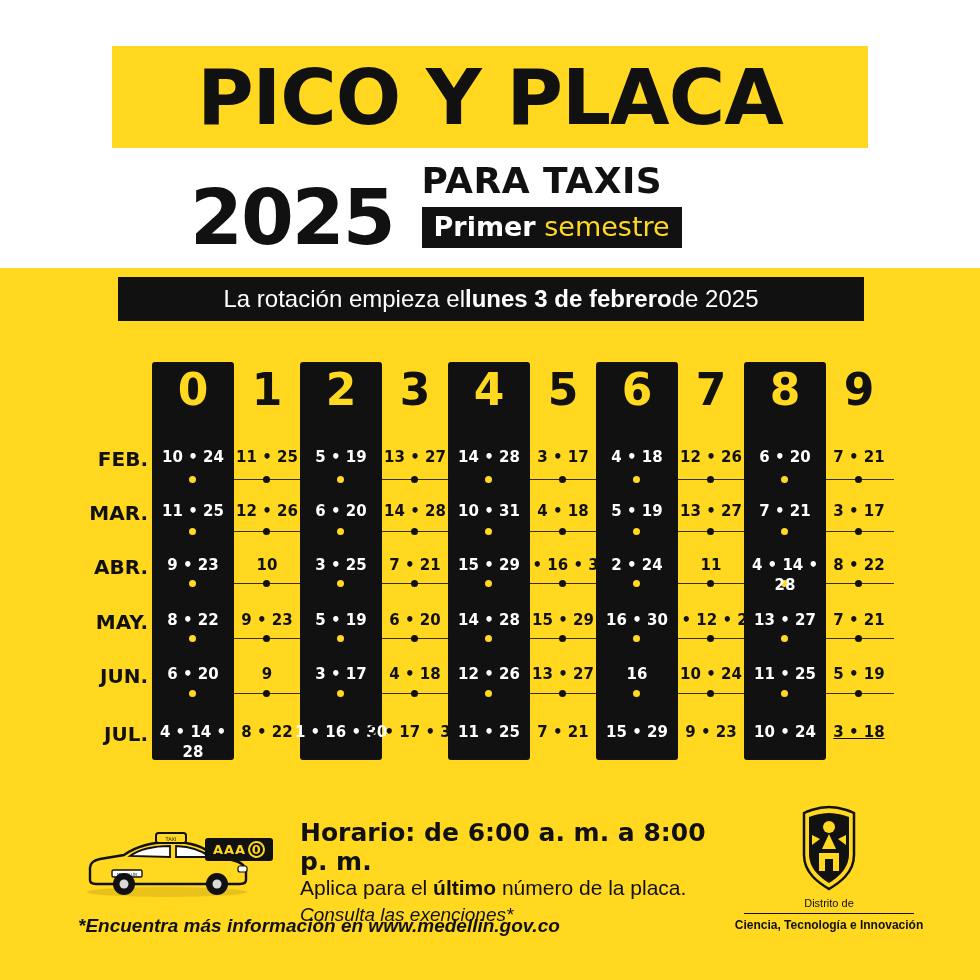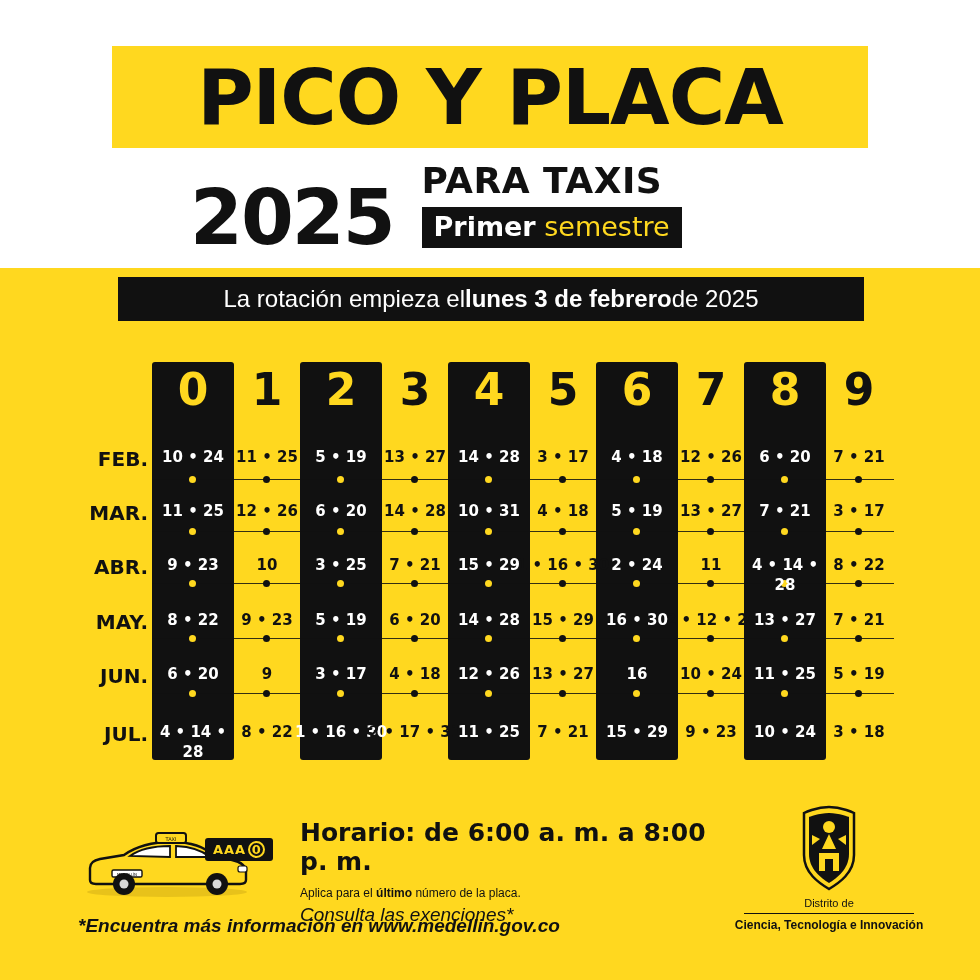--- a/index.html
+++ b/index.html
@@ -101,21 +101,21 @@
   .sepdot.dark { background: #111111; }
 
   
   .footer-note {
     position: absolute; left: 300px; top: 818px; width: 430px;
   }
   .horario {
     font-size: 25px; font-weight: bold; color: #111111;
     font-family: "DejaVu Sans", sans-serif;
   }
-  .aplica { font-size: 12px; color: #111111; margin-top: 10px; }
+  .aplica { font-size: 21px; color: #111111; }
   .aplica b { font-weight: bold; }
   .consulta { font-size: 19px; color: #111111; font-style: italic; margin-top: 4px; }
   .more-info {
     position: absolute; left: 78px; top: 915px;
     font-size: 19px; font-style: italic; font-weight: bold; color: #111111;
   }
   
   .taxi { position: absolute; left: 72px; top: 830px; width: 190px; height: 70px; }
   .plate-chip {
     position: absolute; left: 205px; top: 838px;
@@ -306,21 +306,21 @@
 
   <div class="cell on-black" style="left:148px;top:722px;width:90px;">4 • 14 • 28</div>
   <div class="cell on-yellow" style="left:226px;top:722px;">8 • 22</div>
   <div class="cell on-black" style="left:292px;top:722px;width:98px;">1 • 16 • 30</div>
   <div class="cell on-yellow" style="left:366px;top:722px;width:98px;">2 • 17 • 31</div>
   <div class="cell on-black" style="left:448px;top:722px;">11 • 25</div>
   <div class="cell on-yellow" style="left:522px;top:722px;">7 • 21</div>
   <div class="cell on-black" style="left:596px;top:722px;">15 • 29</div>
   <div class="cell on-yellow" style="left:670px;top:722px;">9 • 23</div>
   <div class="cell on-black" style="left:744px;top:722px;">10 • 24</div>
-  <div class="cell on-yellow" style="left:818px;top:722px;">3 • 18</div>
+  <div class="cell on-yellow" style="left:818px;top:722px;text-decoration:underline;">3 • 18</div>
 
   <svg class="taxi" viewBox="0 0 190 70">
     <ellipse cx="95" cy="62" rx="80" ry="5" fill="#E8C21A"></ellipse>
     <path d="M18 50 L18 38 Q18 31 28 29 L52 25 Q70 12 100 12 Q128 12 142 26 L160 30 Q174 33 174 42 L174 50 Q174 54 168 54 L24 54 Q18 54 18 50 Z" fill="#FFD81F" stroke="#111" stroke-width="2.4"></path>
     <path d="M58 26 Q72 16 98 16 L98 27 Z" fill="#fff" stroke="#111" stroke-width="1.8"></path>
     <path d="M104 16 Q126 17 138 27 L104 27 Z" fill="#fff" stroke="#111" stroke-width="1.8"></path>
     <rect x="84" y="3" width="30" height="10" rx="2.5" fill="#FFD81F" stroke="#111" stroke-width="2"></rect>
     <text x="99" y="11" font-size="5" text-anchor="middle" fill="#111" font-family="DejaVu Sans">TAXI</text>
     <rect x="40" y="40" width="30" height="7" rx="1.6" fill="#fff" stroke="#111" stroke-width="1.4"></rect>
     <text x="55" y="45.8" font-size="4" text-anchor="middle" fill="#111" font-family="DejaVu Sans">MEDELLÍN</text>

